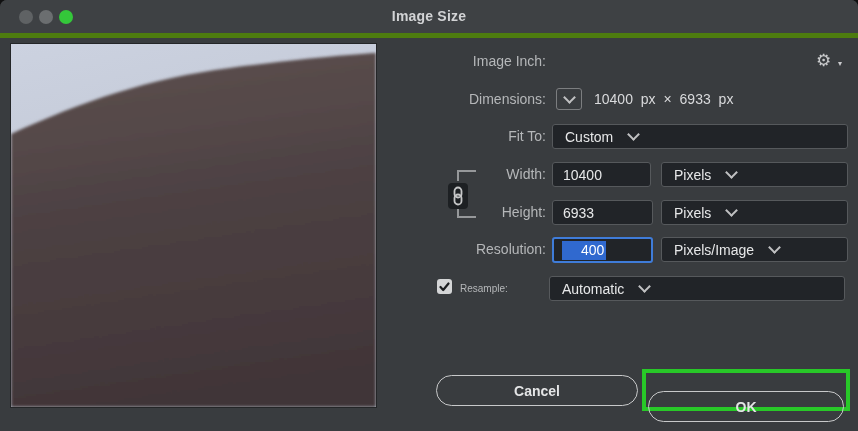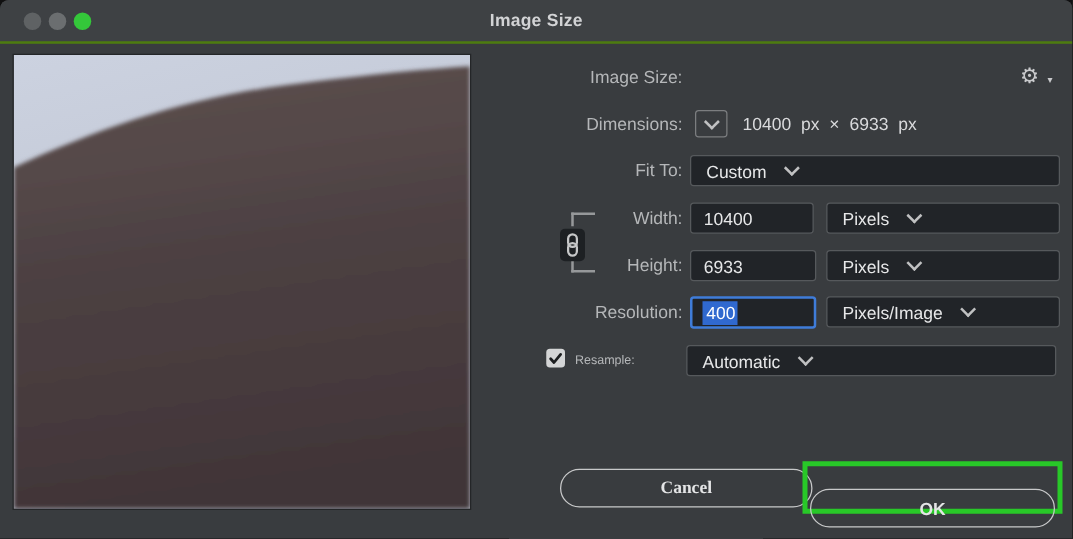--- a/index.html
+++ b/index.html
@@ -1,38 +1,38 @@
 <!DOCTYPE html>
 <html><head>
 <meta charset="utf-8">
 <style>
   html,body{margin:0;padding:0;background:#101011;font-family:"Liberation Sans",sans-serif;}
   .window{position:relative;width:858px;height:431px;background:#393c3f;border-radius:7px 7px 0 0;overflow:hidden;}
   
-  .titlebar{position:absolute;left:0;top:0;width:858px;height:33px;background:#3e4144;border-bottom:2px solid #4d7c0f;}
+  .titlebar{position:absolute;left:0;top:0;width:858px;height:33px;background:#3e4144;border-bottom:5px solid #4d7c0f;}
   .title{position:absolute;left:0;top:0;width:100%;height:33px;line-height:33px;text-align:center;
          color:#d2d3d5;font-size:14px;font-weight:600;letter-spacing:.2px;}
   .light{position:absolute;top:10px;width:14px;height:14px;border-radius:50%;}
   .l1{left:19px;background:#5f6264;}
   .l2{left:39px;background:#6b6e70;}
   .l3{left:59px;background:#34c73a;}
   
   .preview{position:absolute;left:10px;top:43px;width:367px;height:365px;border:1px solid #242628;box-sizing:border-box;}
   .preview svg{display:block;width:100%;height:100%;}
   
   .lbl{position:absolute;left:350px;width:196px;text-align:right;color:#b5b7b9;font-size:14px;line-height:25px;}
   .val{position:absolute;color:#d9dadc;font-size:14px;line-height:25px;}
   
   .field{position:absolute;background:#212428;border:1px solid #56595c;border-radius:3px;box-sizing:border-box;
          color:#e7e8e9;font-size:14px;display:flex;align-items:center;padding:0 10px;}
   .select{padding:0 12px;cursor:default;gap:16px;}
   .chev{width:7px;height:7px;border-right:2px solid #c0c1c2;border-bottom:2px solid #c0c1c2;
         transform:rotate(45deg);margin-top:-4px;flex:0 0 auto;}
   .focus{border:2px solid #3f7cd9;padding:0 8px;}
-  .selText{background:#3069cf;color:#ffffff;padding:1px 2px 2px 3px;}
+  .selText{background:#3069cf;color:#ffffff;padding:1px 2px 2px 19px;}
   
   .dimBox{position:absolute;left:556px;top:88px;width:26px;height:22px;border:1px solid #7c7e80;border-radius:3px;
           display:flex;align-items:center;justify-content:center;box-sizing:border-box;}
   
   .linkBox{position:absolute;left:448px;top:183px;width:20px;height:26px;background:#1d2023;border-radius:4px;
            display:flex;align-items:center;justify-content:center;}
   .brTop{position:absolute;left:457px;top:170px;width:17px;height:9px;
          border-left:2px solid #96989a;border-top:2px solid #96989a;}
   .brBot{position:absolute;left:457px;top:207px;width:17px;height:9px;
          border-left:2px solid #96989a;border-bottom:2px solid #96989a;}
@@ -41,21 +41,21 @@
   .gear .g{font-size:17px;line-height:22px;}
   .gear .tri{position:absolute;left:22px;top:9px;font-size:8px;color:#c9cacc;}
   
   .checkbox{position:absolute;left:437px;top:279px;width:15px;height:15px;background:#d4d5d6;border-radius:3px;
             display:flex;align-items:center;justify-content:center;}
   .rsLbl{position:absolute;left:460px;top:276px;color:#b5b7b9;font-size:10px;line-height:25px;}
   
   .btn{position:absolute;top:375px;height:31px;border:1px solid #c8c9ca;border-radius:16px;background:transparent;
        color:#e4e5e6;font-size:14px;font-weight:600;display:flex;align-items:center;justify-content:center;
        box-sizing:border-box;cursor:default;}
-  .cancel{left:448px;width:202px;font-family:Liberation Serif, serif;}
+  .cancel{left:436px;width:202px;}
   .ok{left:648px;width:196px;margin-top:16px;}
   .okHighlight{position:absolute;left:642px;top:369px;width:208px;height:42px;border:4px solid #28c828;box-sizing:border-box;}
 </style>
 </head>
 <body>
 
 <div class="window">
 
   <div class="titlebar">
     <div class="light l1"></div>
@@ -78,21 +78,21 @@
         </linearGradient>
         <filter id="soft">
             <feGaussianBlur stdDeviation="1.6"></feGaussianBlur>
           </filter>
       </defs>
       <rect width="367" height="363" fill="url(#sky)"></rect>
       <path d="M0,90 C70,58 140,34 220,24 C290,15 335,11 367,9 L367,363 L0,363 Z" fill="url(#dune)" filter="url(#soft)"></path>
     </svg>
   </div>
 
-  <div class="lbl" style="top:49px">Image Size:</div>
+  <div class="lbl" style="top:49px">Image Inch:</div>
   <div class="gear">
     <span class="g">⚙</span>
     <span class="tri">▾</span>
   </div>
 
   <div class="lbl" style="top:87px">Dimensions:</div>
   <div class="dimBox">
     <span class="chev"></span>
   </div>
   <div class="val" style="left:594px;top:87px;word-spacing:4px">10400 px × 6933 px</div>

